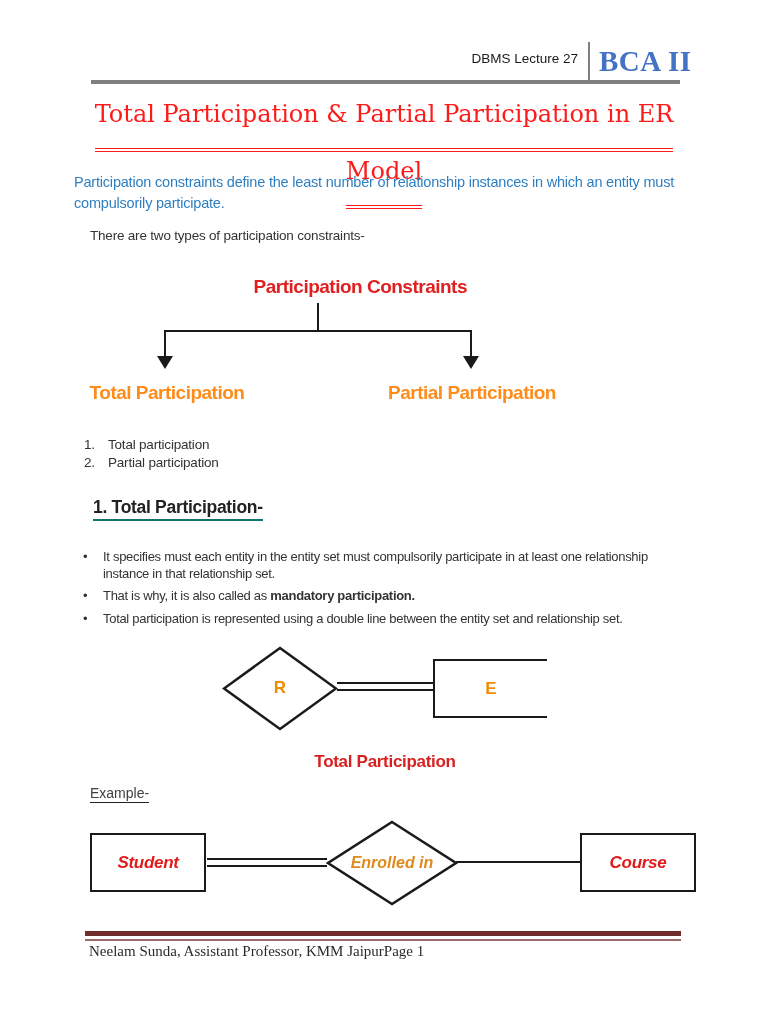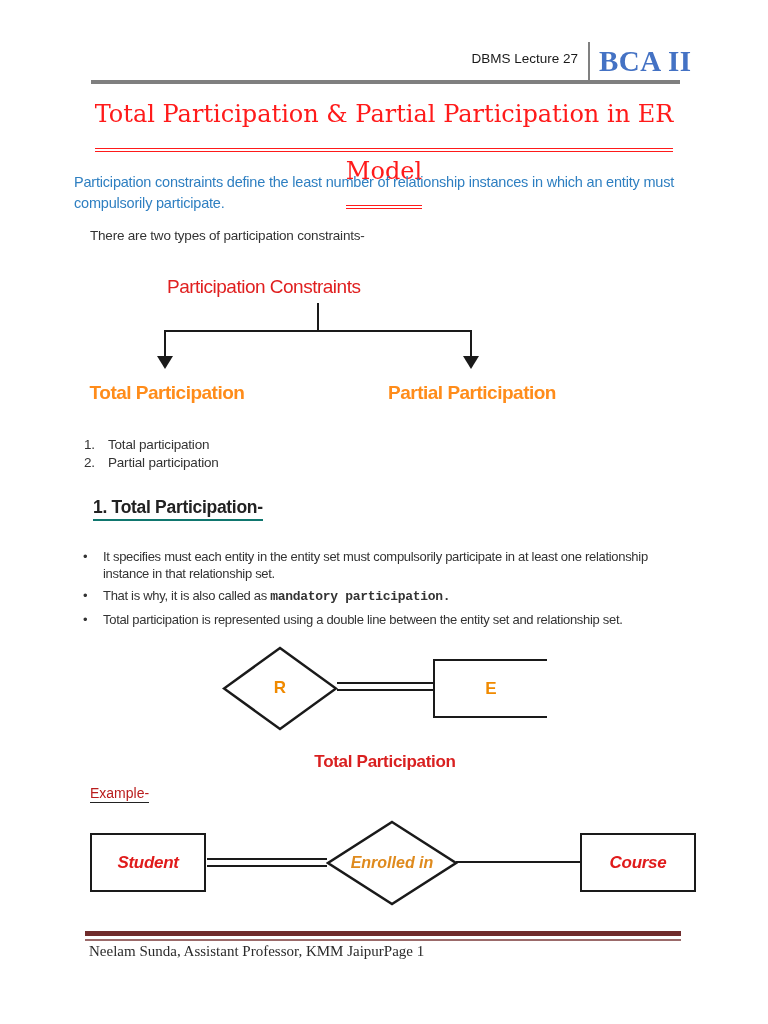--- a/index.html
+++ b/index.html
@@ -20,21 +20,21 @@
   .title .tline{display:inline-block;border-bottom:4px double #FF1A1A;padding-bottom:19px;white-space:nowrap;}
   .title .row2{margin-top:4px;}
 
   
   .intro{left:74px;top:172px;width:620px;text-align:left;color:#2E7FC1;
          font-size:14.5px;line-height:21px;letter-spacing:-0.2px;}
   .lead{left:90px;top:228px;font-size:13.5px;letter-spacing:-0.2px;color:#333;}
 
   
   .tree{left:0;top:270px;width:768px;height:150px;}
-  .tree-root{left:167px;top:6px;width:300px;text-align:left;font-weight:normal;
+  .tree-root{left:167px;top:6px;width:300px;text-align:right;font-weight:bold;
              font-size:19px;letter-spacing:-0.5px;color:#E02020;}
   .tree-stem{left:317px;top:33px;width:2px;height:28px;background:#1a1a1a;}
   .tree-hbar{left:164px;top:60px;width:308px;height:2px;background:#1a1a1a;}
   .tree-dropL{left:164px;top:60px;width:2px;height:28px;background:#1a1a1a;}
   .tree-dropR{left:470px;top:60px;width:2px;height:28px;background:#1a1a1a;}
   .arrowhead{width:0;height:0;border-left:8px solid transparent;border-right:8px solid transparent;
              border-top:13px solid #1a1a1a;}
   .arrL{left:157px;top:86px;}
   .arrR{left:463px;top:86px;}
   .tree-lbl{top:112px;width:250px;text-align:center;font-weight:bold;font-size:19px;
@@ -50,37 +50,37 @@
   
   .sect{left:93px;top:497px;font-size:17.5px;font-weight:bold;color:#222;letter-spacing:-0.3px;}
   .sect span{display:inline-block;border-bottom:2px solid #0f766e;padding-bottom:1px;}
 
   
   .bullets{left:83px;top:549px;width:605px;font-size:13px;letter-spacing:-0.3px;
            line-height:16.5px;color:#333;}
   .b-row{display:flex;margin-bottom:6px;}
   .b-dot{width:20px;flex:0 0 20px;font-size:13px;}
   .b-txt{flex:1;}
-  .b-bold{font-weight:bold;font-family:Liberation Mono, monospace;}
+  .b-bold{font-weight:bold;}
 
   
   .fig1{left:0;top:640px;width:768px;height:140px;}
   .dia1{left:222px;top:6px;}
   .dia1-lbl{left:222px;top:38px;width:116px;text-align:center;font-weight:bold;
             font-size:17px;color:#F08A00;}
   .dbl-a{left:337px;top:42px;width:97px;height:2px;background:#1a1a1a;}
   .dbl-b{left:337px;top:49px;width:97px;height:2px;background:#1a1a1a;}
   .erect{left:433px;top:19px;width:112px;height:55px;border:2px solid #1a1a1a;border-right:none;
          display:flex;align-items:center;justify-content:center;background:#fff;}
   .erect .e-lbl{font-weight:bold;font-size:17px;color:#F08A00;}
   .fig1-cap{left:235px;top:112px;width:300px;text-align:center;font-weight:bold;
             font-size:17px;letter-spacing:-0.3px;color:#D92020;}
 
   
-  .example{left:90px;top:785px;font-size:14px;color:#b91c1c;}
+  .example{left:90px;top:785px;font-size:14px;color:#404040;}
   .example span{display:inline-block;border-bottom:1.5px solid #222;padding-bottom:1px;}
 
   .fig2{left:0;top:815px;width:768px;height:110px;font-style:italic;}
   .box{border:2.5px solid #1a1a1a;background:#fff;display:flex;align-items:center;
        justify-content:center;font-weight:bold;font-size:17px;letter-spacing:-0.3px;color:#E01B1B;}
   .box-student{left:90px;top:18px;width:112px;height:55px;}
   .box-course{left:580px;top:18px;width:112px;height:55px;}
   .dbl2-a{left:207px;top:43px;width:120px;height:2px;background:#1a1a1a;}
   .dbl2-b{left:207px;top:50px;width:120px;height:2px;background:#1a1a1a;}
   .dia2{left:326px;top:5px;}

